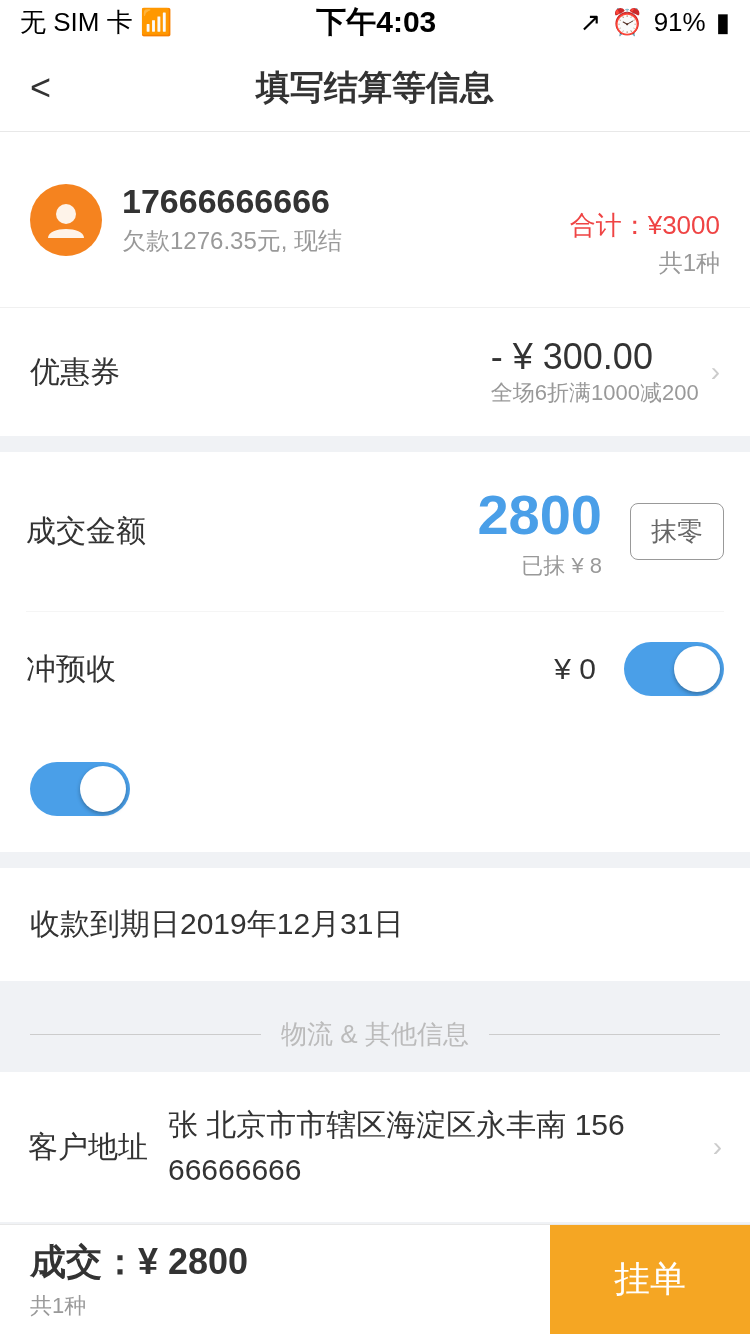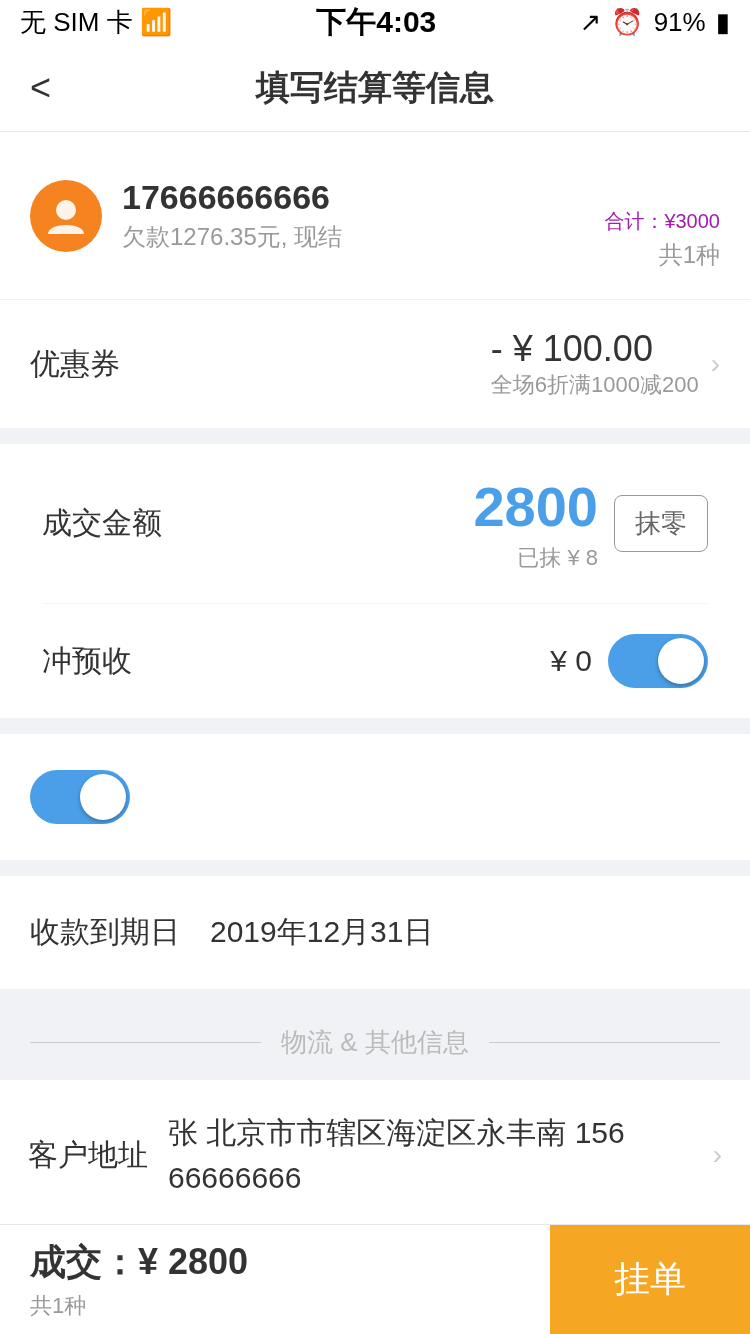--- a/index.html
+++ b/index.html
@@ -114,22 +114,22 @@
     }
     .customer-sub {
       font-size: 24px;
       color: #999;
       margin-top: 4px;
     }
     .customer-right {
       text-align: right;
     }
     .total-label {
-      font-size: 20px;
-      color: #a21caf;
+      font-size: 26px;
+      color: #ef4444;
       margin-top: 48px;
     }
     .total-count {
       font-size: 24px;
       color: #999;
       margin-top: 4px;
     }
 
     
     .coupon-row {
@@ -158,41 +158,40 @@
       text-align: left;
     }
     .chevron-icon {
       font-size: 28px;
       color: #ccc;
     }
 
     
     .amount-section {
       background: #fff;
-      margin-bottom: 16px;
-      padding: 0 42px;
+      padding: 0 26px;
     }
     .amount-row {
       display: flex;
       align-items: center;
       justify-content: space-between;
       padding: 30px 0;
       border-bottom: 1px solid #f5f5f5;
     }
     .amount-row:last-child {
       border-bottom: none;
     }
     .row-label {
       font-size: 30px;
       color: #333;
     }
     .row-right {
       display: flex;
       align-items: center;
-      gap: 16px;
+      gap: 28px;
     }
     .amount-value-big {
       font-size: 56px;
       color: #4a9fe8;
       font-weight: 600;
     }
     .amount-sub {
       font-size: 22px;
       color: #999;
       text-align: right;
@@ -246,21 +245,20 @@
       font-size: 30px;
       color: #333;
     }
 
     
     .due-row {
       background: #fff;
       display: flex;
       align-items: center;
       padding: 36px 30px;
-      gap: 30px;
       margin-bottom: 16px;
     }
     .due-label {
       font-size: 30px;
       color: #333;
       white-space: nowrap;
     }
     .due-value {
       font-size: 30px;
       color: #333;
@@ -403,21 +401,21 @@
           <span>合计：</span><span>¥3000</span>
         </div>
         <div class="total-count">共1种</div>
       </div>
     </div>
 
     <div class="coupon-row">
       <div class="coupon-label">优惠券</div>
       <div class="coupon-right">
         <div>
-          <div class="coupon-discount">- ¥ 100.00</div>
+          <div class="coupon-discount">- ¥ 300.00</div>
           <div class="coupon-desc">全场6折满1000减200</div>
         </div>
         <div class="chevron-icon">›</div>
       </div>
     </div>
   </div>
 
   <div class="amount-section">
 
     <div class="amount-row">

